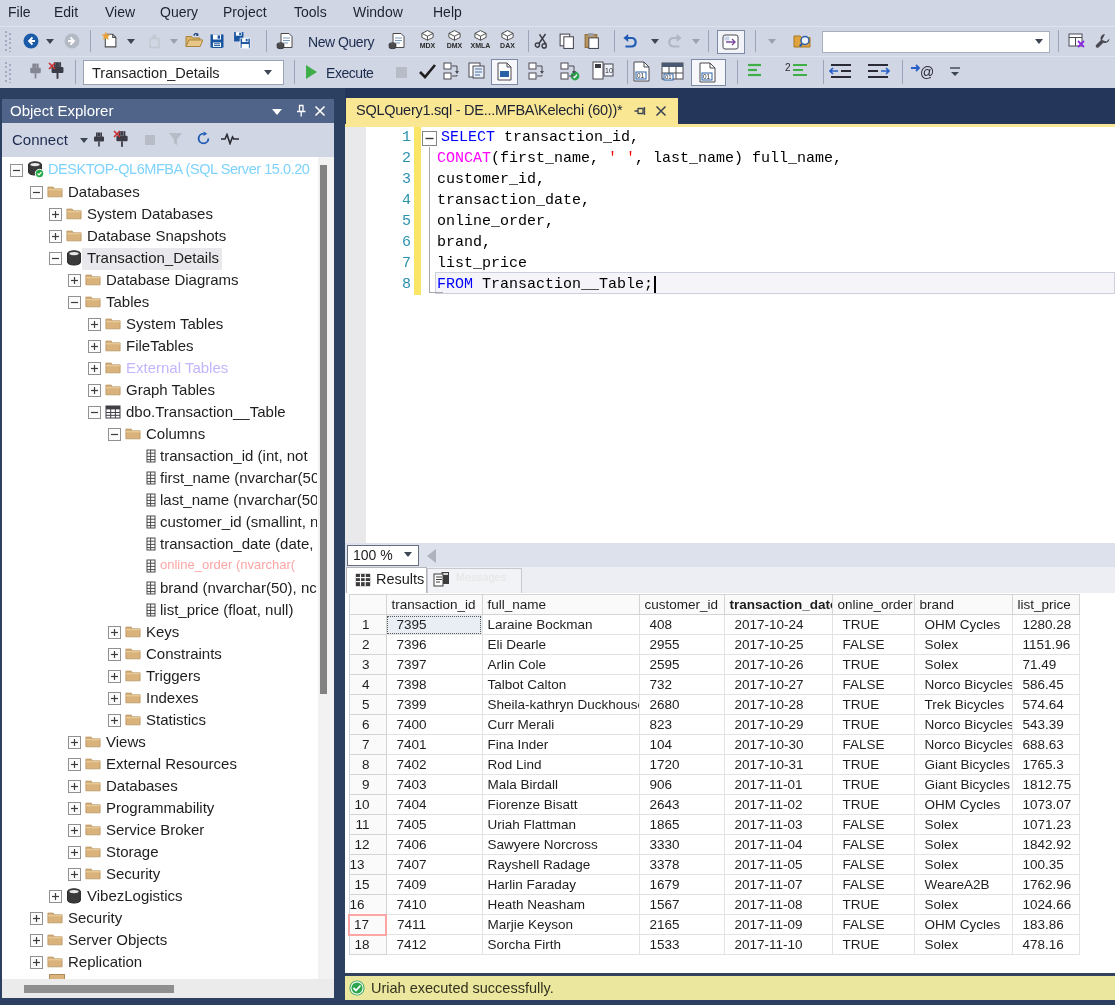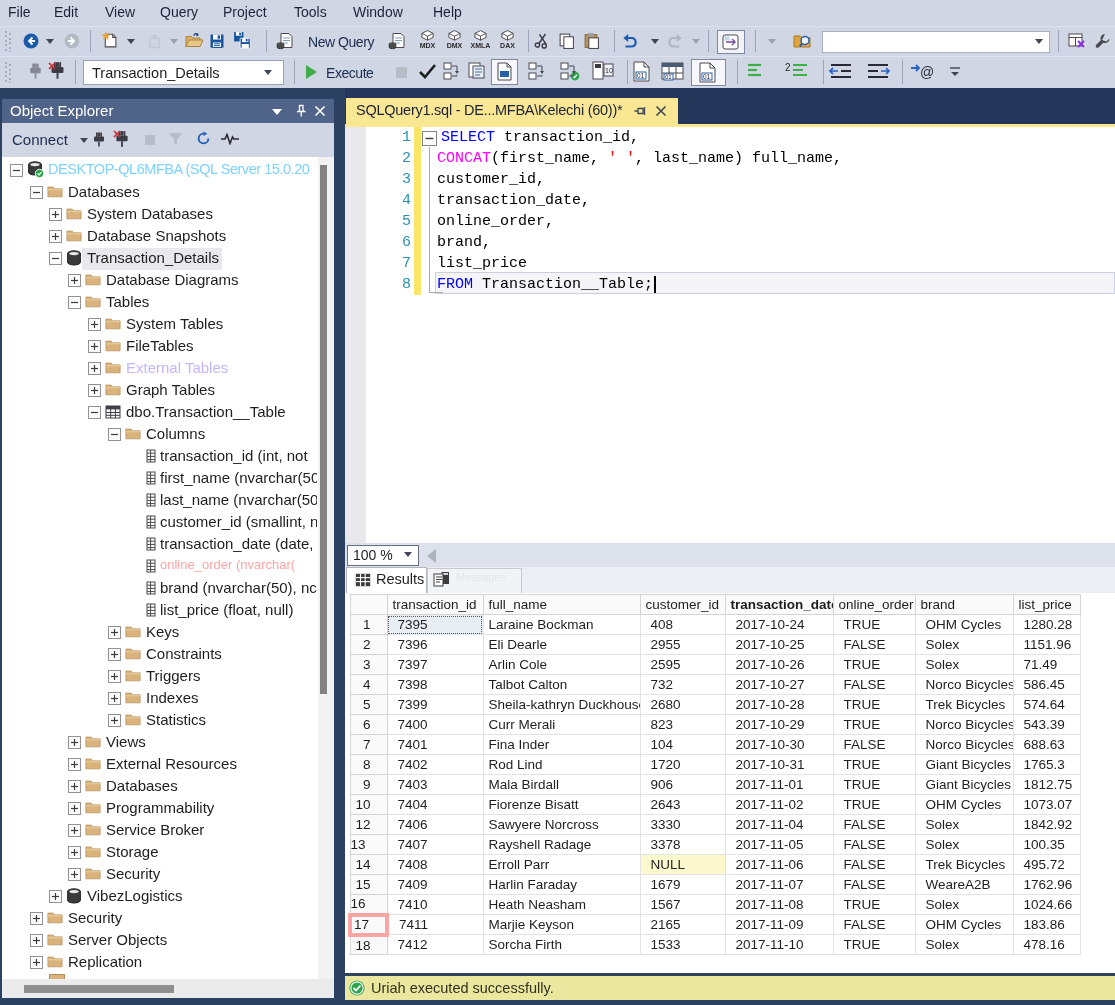--- a/index.html
+++ b/index.html
@@ -828,71 +828,71 @@
         <td style="background:#fafafb;border:1px solid #d4d4d4;text-align:right;padding-right:16px">10</td>
         <td style="border:1px solid #e3e3e3;border-left:1px solid #d8d8d8;padding:0 0 0 10px;overflow:hidden;white-space:nowrap">7404</td>
         <td style="border:1px solid #e3e3e3;border-left:1px solid #d8d8d8;padding:0 0 0 5px;overflow:hidden;white-space:nowrap">Fiorenze Bisatt</td>
         <td style="border:1px solid #e3e3e3;border-left:1px solid #d8d8d8;padding:0 0 0 10px;overflow:hidden;white-space:nowrap">2643</td>
         <td style="border:1px solid #e3e3e3;border-left:1px solid #d8d8d8;padding:0 0 0 10px;overflow:hidden;white-space:nowrap">2017-11-02</td>
         <td style="border:1px solid #e3e3e3;border-left:1px solid #d8d8d8;padding:0 0 0 10px;overflow:hidden;white-space:nowrap">TRUE</td>
         <td style="border:1px solid #e3e3e3;border-left:1px solid #d8d8d8;padding:0 0 0 10px;overflow:hidden;white-space:nowrap">OHM Cycles</td>
         <td style="border:1px solid #e3e3e3;border-left:1px solid #d8d8d8;padding:0 0 0 10px;overflow:hidden;white-space:nowrap">1073.07</td>
       </tr>
       <tr style="height:20px">
+        <td style="background:#fafafb;border:1px solid #d4d4d4;text-align:right;padding-right:16px">11</td>
+        <td style="border:1px solid #e3e3e3;border-left:1px solid #d8d8d8;padding:0 0 0 10px;overflow:hidden;white-space:nowrap">7405</td>
+        <td style="border:1px solid #e3e3e3;border-left:1px solid #d8d8d8;padding:0 0 0 5px;overflow:hidden;white-space:nowrap">Uriah Flattman</td>
+        <td style="border:1px solid #e3e3e3;border-left:1px solid #d8d8d8;padding:0 0 0 10px;overflow:hidden;white-space:nowrap">1865</td>
+        <td style="border:1px solid #e3e3e3;border-left:1px solid #d8d8d8;padding:0 0 0 10px;overflow:hidden;white-space:nowrap">2017-11-03</td>
+        <td style="border:1px solid #e3e3e3;border-left:1px solid #d8d8d8;padding:0 0 0 10px;overflow:hidden;white-space:nowrap">FALSE</td>
+        <td style="border:1px solid #e3e3e3;border-left:1px solid #d8d8d8;padding:0 0 0 10px;overflow:hidden;white-space:nowrap">Solex</td>
+        <td style="border:1px solid #e3e3e3;border-left:1px solid #d8d8d8;padding:0 0 0 10px;overflow:hidden;white-space:nowrap">1071.23</td>
+      </tr>
+      <tr style="height:20px">
         <td style="background:#fafafb;border:1px solid #d4d4d4;text-align:right;padding-right:16px">12</td>
         <td style="border:1px solid #e3e3e3;border-left:1px solid #d8d8d8;padding:0 0 0 10px;overflow:hidden;white-space:nowrap">7406</td>
         <td style="border:1px solid #e3e3e3;border-left:1px solid #d8d8d8;padding:0 0 0 5px;overflow:hidden;white-space:nowrap">Sawyere Norcross</td>
         <td style="border:1px solid #e3e3e3;border-left:1px solid #d8d8d8;padding:0 0 0 10px;overflow:hidden;white-space:nowrap">3330</td>
         <td style="border:1px solid #e3e3e3;border-left:1px solid #d8d8d8;padding:0 0 0 10px;overflow:hidden;white-space:nowrap">2017-11-04</td>
         <td style="border:1px solid #e3e3e3;border-left:1px solid #d8d8d8;padding:0 0 0 10px;overflow:hidden;white-space:nowrap">FALSE</td>
         <td style="border:1px solid #e3e3e3;border-left:1px solid #d8d8d8;padding:0 0 0 10px;overflow:hidden;white-space:nowrap">Solex</td>
         <td style="border:1px solid #e3e3e3;border-left:1px solid #d8d8d8;padding:0 0 0 10px;overflow:hidden;white-space:nowrap">1842.92</td>
       </tr>
       <tr style="height:20px">
         <td style="background:#fafafb;border:1px solid #d4d4d4;text-align:left;padding-right:16px">13</td>
         <td style="border:1px solid #e3e3e3;border-left:1px solid #d8d8d8;padding:0 0 0 10px;overflow:hidden;white-space:nowrap">7407</td>
         <td style="border:1px solid #e3e3e3;border-left:1px solid #d8d8d8;padding:0 0 0 5px;overflow:hidden;white-space:nowrap">Rayshell Radage</td>
         <td style="border:1px solid #e3e3e3;border-left:1px solid #d8d8d8;padding:0 0 0 10px;overflow:hidden;white-space:nowrap">3378</td>
         <td style="border:1px solid #e3e3e3;border-left:1px solid #d8d8d8;padding:0 0 0 10px;overflow:hidden;white-space:nowrap">2017-11-05</td>
         <td style="border:1px solid #e3e3e3;border-left:1px solid #d8d8d8;padding:0 0 0 10px;overflow:hidden;white-space:nowrap">FALSE</td>
         <td style="border:1px solid #e3e3e3;border-left:1px solid #d8d8d8;padding:0 0 0 10px;overflow:hidden;white-space:nowrap">Solex</td>
         <td style="border:1px solid #e3e3e3;border-left:1px solid #d8d8d8;padding:0 0 0 10px;overflow:hidden;white-space:nowrap">100.35</td>
       </tr>
       <tr style="height:20px">
-        <td style="background:#fafafb;border:1px solid #d4d4d4;text-align:right;padding-right:16px">14</td>
-        <td style="border:1px solid #e3e3e3;border-left:1px solid #d8d8d8;padding:0 0 0 10px;overflow:hidden;white-space:nowrap">7408</td>
-        <td style="border:1px solid #e3e3e3;border-left:1px solid #d8d8d8;padding:0 0 0 5px;overflow:hidden;white-space:nowrap">Erroll Parr</td>
-        <td style="border:1px solid #e3e3e3;border-left:1px solid #d8d8d8;padding:0 0 0 10px;overflow:hidden;white-space:nowrap;background:#fdf9ce">NULL</td>
-        <td style="border:1px solid #e3e3e3;border-left:1px solid #d8d8d8;padding:0 0 0 10px;overflow:hidden;white-space:nowrap">2017-11-06</td>
-        <td style="border:1px solid #e3e3e3;border-left:1px solid #d8d8d8;padding:0 0 0 10px;overflow:hidden;white-space:nowrap">FALSE</td>
-        <td style="border:1px solid #e3e3e3;border-left:1px solid #d8d8d8;padding:0 0 0 10px;overflow:hidden;white-space:nowrap">Trek Bicycles</td>
-        <td style="border:1px solid #e3e3e3;border-left:1px solid #d8d8d8;padding:0 0 0 10px;overflow:hidden;white-space:nowrap">495.72</td>
-      </tr>
-      <tr style="height:20px">
         <td style="background:#fafafb;border:1px solid #d4d4d4;text-align:right;padding-right:16px">15</td>
         <td style="border:1px solid #e3e3e3;border-left:1px solid #d8d8d8;padding:0 0 0 10px;overflow:hidden;white-space:nowrap">7409</td>
         <td style="border:1px solid #e3e3e3;border-left:1px solid #d8d8d8;padding:0 0 0 5px;overflow:hidden;white-space:nowrap">Harlin Faraday</td>
         <td style="border:1px solid #e3e3e3;border-left:1px solid #d8d8d8;padding:0 0 0 10px;overflow:hidden;white-space:nowrap">1679</td>
         <td style="border:1px solid #e3e3e3;border-left:1px solid #d8d8d8;padding:0 0 0 10px;overflow:hidden;white-space:nowrap">2017-11-07</td>
         <td style="border:1px solid #e3e3e3;border-left:1px solid #d8d8d8;padding:0 0 0 10px;overflow:hidden;white-space:nowrap">FALSE</td>
         <td style="border:1px solid #e3e3e3;border-left:1px solid #d8d8d8;padding:0 0 0 10px;overflow:hidden;white-space:nowrap">WeareA2B</td>
         <td style="border:1px solid #e3e3e3;border-left:1px solid #d8d8d8;padding:0 0 0 10px;overflow:hidden;white-space:nowrap">1762.96</td>
       </tr>
       <tr style="height:20px">
         <td style="background:#fafafb;border:1px solid #d4d4d4;text-align:left;padding-right:32px">16</td>
         <td style="border:1px solid #e3e3e3;border-left:1px solid #d8d8d8;padding:0 0 0 10px;overflow:hidden;white-space:nowrap">7410</td>
         <td style="border:1px solid #e3e3e3;border-left:1px solid #d8d8d8;padding:0 0 0 5px;overflow:hidden;white-space:nowrap">Heath Neasham</td>
         <td style="border:1px solid #e3e3e3;border-left:1px solid #d8d8d8;padding:0 0 0 10px;overflow:hidden;white-space:nowrap">1567</td>
         <td style="border:1px solid #e3e3e3;border-left:1px solid #d8d8d8;padding:0 0 0 10px;overflow:hidden;white-space:nowrap">2017-11-08</td>
         <td style="border:1px solid #e3e3e3;border-left:1px solid #d8d8d8;padding:0 0 0 10px;overflow:hidden;white-space:nowrap">TRUE</td>
         <td style="border:1px solid #e3e3e3;border-left:1px solid #d8d8d8;padding:0 0 0 10px;overflow:hidden;white-space:nowrap">Solex</td>
         <td style="border:1px solid #e3e3e3;border-left:1px solid #d8d8d8;padding:0 0 0 10px;overflow:hidden;white-space:nowrap">1024.66</td>
       </tr>
       <tr style="height:20px">
-        <td style="background:#fafafb;border:4px solid #fca5a5;text-align:right;padding-right:16px">17</td>
+        <td style="background:#fafafb;border:2px solid #fca5a5;text-align:right;padding-right:16px">17</td>
         <td style="border:1px solid #e3e3e3;border-left:1px solid #d8d8d8;padding:0 0 0 10px;overflow:hidden;white-space:nowrap">7411</td>
         <td style="border:1px solid #e3e3e3;border-left:1px solid #d8d8d8;padding:0 0 0 5px;overflow:hidden;white-space:nowrap">Marjie Keyson</td>
         <td style="border:1px solid #e3e3e3;border-left:1px solid #d8d8d8;padding:0 0 0 10px;overflow:hidden;white-space:nowrap">2165</td>
         <td style="border:1px solid #e3e3e3;border-left:1px solid #d8d8d8;padding:0 0 0 10px;overflow:hidden;white-space:nowrap">2017-11-09</td>
         <td style="border:1px solid #e3e3e3;border-left:1px solid #d8d8d8;padding:0 0 0 10px;overflow:hidden;white-space:nowrap">FALSE</td>
         <td style="border:1px solid #e3e3e3;border-left:1px solid #d8d8d8;padding:0 0 0 10px;overflow:hidden;white-space:nowrap">OHM Cycles</td>
         <td style="border:1px solid #e3e3e3;border-left:1px solid #d8d8d8;padding:0 0 0 10px;overflow:hidden;white-space:nowrap">183.86</td>
       </tr>
       <tr style="height:20px">
         <td style="background:#fafafb;border:1px solid #d4d4d4;text-align:right;padding-right:16px">18</td>

